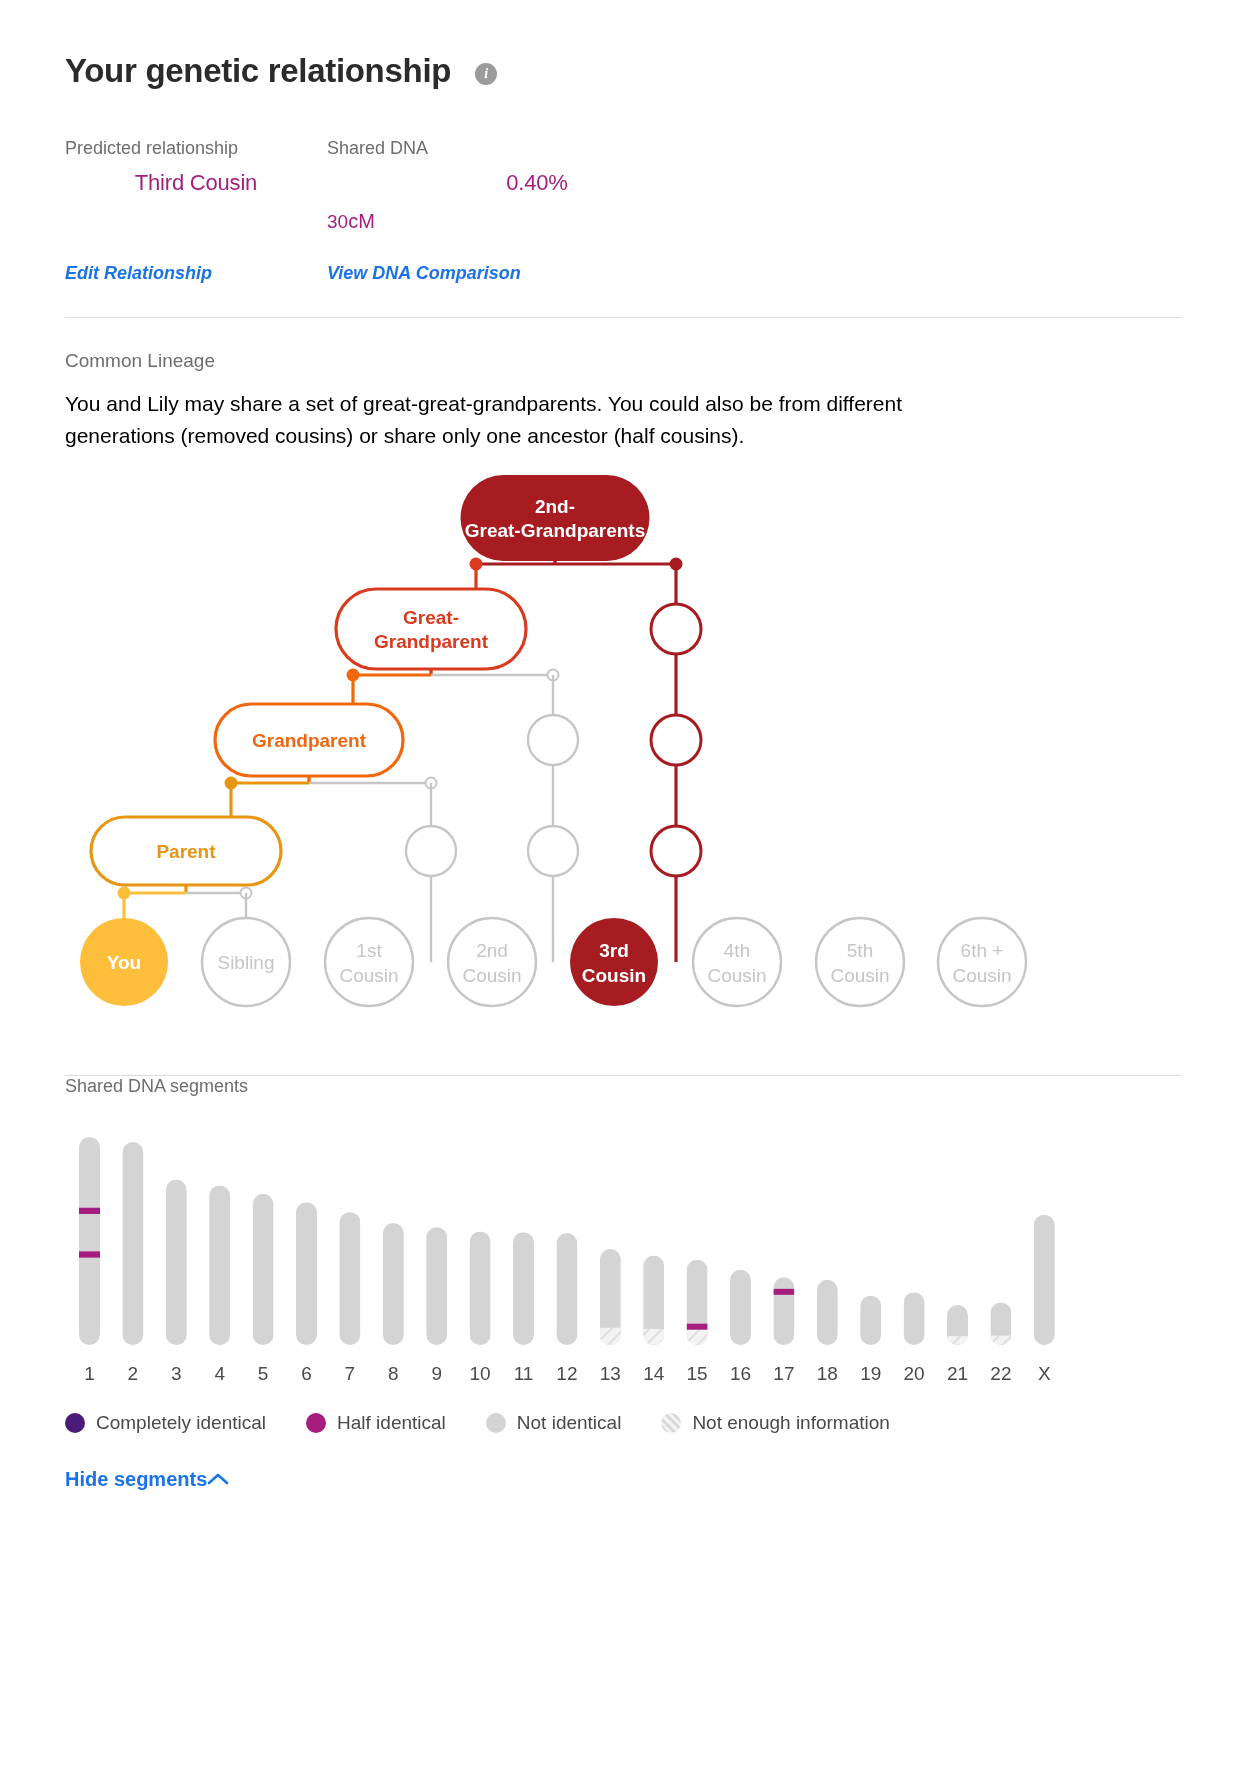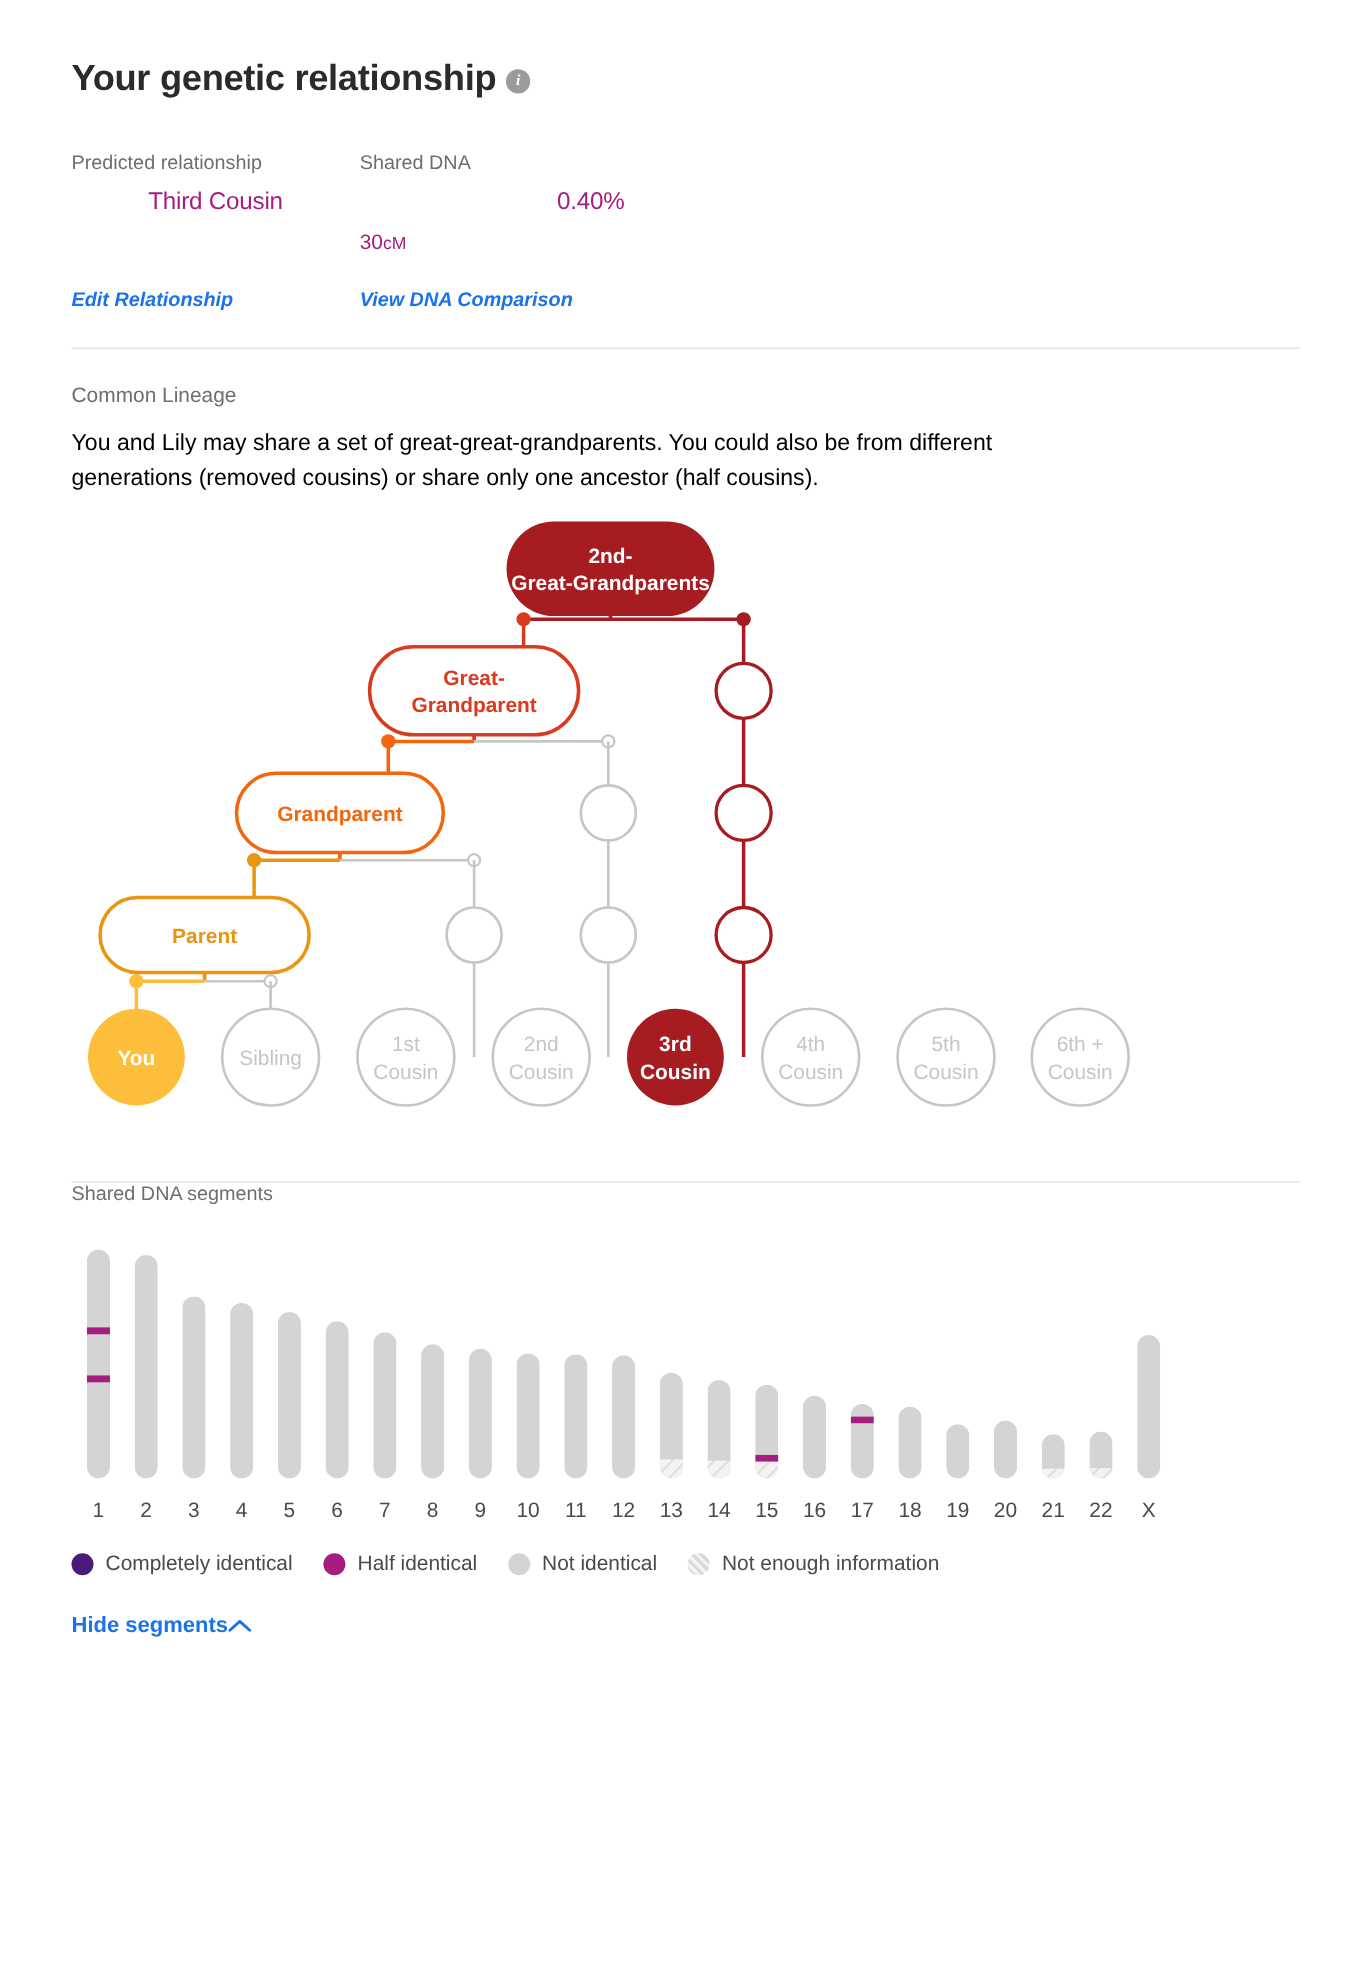--- a/index.html
+++ b/index.html
@@ -15,21 +15,21 @@
     position: relative;
     width: 1247px;
     height: 1791px;
     padding: 0 65px;
   }
 
   
   .header-row {
     display: flex;
     align-items: center;
-    gap: 9px;
+    gap: 24px;
     padding-top: 52px;
   }
   .page-title {
     font-size: 33px;
     font-weight: bold;
     color: #2b2b2b;
     letter-spacing: -0.3px;
   }
   .info-icon {
     width: 22px; height: 22px;
@@ -64,21 +64,21 @@
     margin-top: 11px;
     font-weight: normal;
     letter-spacing: -0.2px;
     text-align: center;
   }
   .summary-sub {
     font-size: 19px;
     color: #a41d7f;
     margin-top: 14px;
   }
-  .summary-sub .unit { font-size: 16px; }
+  .summary-sub .unit { font-size: 20px; }
 
   .links-row {
     display: flex;
     margin-top: 30px;
     font-style: italic;
   }
   .link-col-1 { width: 262px; }
   .link {
     font-size: 18px;
     color: #1a73e8;
@@ -125,21 +125,21 @@
     position: relative;
     margin-top: 26px;
     width: 1117px;
     height: 275px;
   }
 
   
   .legend {
     display: flex;
     align-items: center;
-    gap: 2px;
+    gap: 14px;
     margin-top: 14px;
   }
   .legend-item {
     display: flex;
     align-items: center;
     gap: 11px;
     margin-right: 26px;
   }
   .legend-dot {
     width: 20px; height: 20px;

